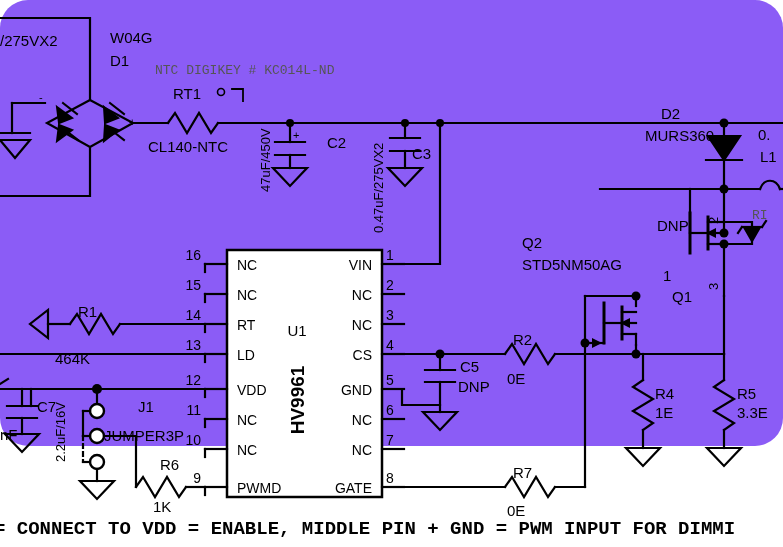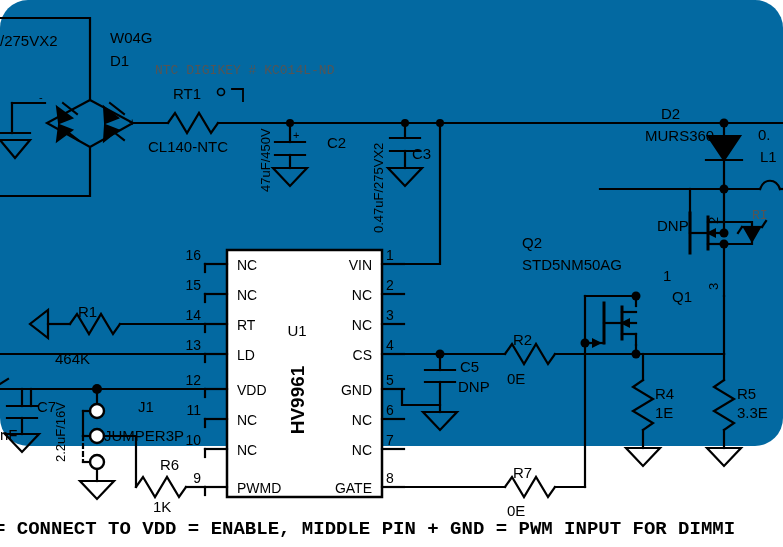--- a/index.html
+++ b/index.html
@@ -1,17 +1,17 @@
 <!DOCTYPE html>
 <html><head>
 <meta charset="utf-8">
 <style>
   html,body{margin:0;padding:0;background:#ffffff;}
   body{width:783px;height:547px;overflow:hidden;font-family:"Liberation Sans",sans-serif;}
-  #sheet{position:relative;width:783px;height:446px;background:#0369a1;border-radius:28px;}
+  #sheet{position:relative;width:783px;height:446px;background:#8b5cf6;border-radius:28px;}
   svg{display:block;}
   text{font-family:"Liberation Sans",sans-serif;fill:#000;}
   .lbl{font-size:15px;}
   .lblsm{font-size:13px;}
   .pinname{font-size:14px;}
   .pinnum{font-size:14px;}
   .mono{font-family:"Liberation Mono",monospace;font-size:13px;fill:#555;}
   .banner{font-family:"Liberation Mono",monospace;font-size:19px;font-weight:bold;fill:#000;}
   .icname{font-size:19px;font-weight:bold;}
   .tiny{font-size:11px;}

